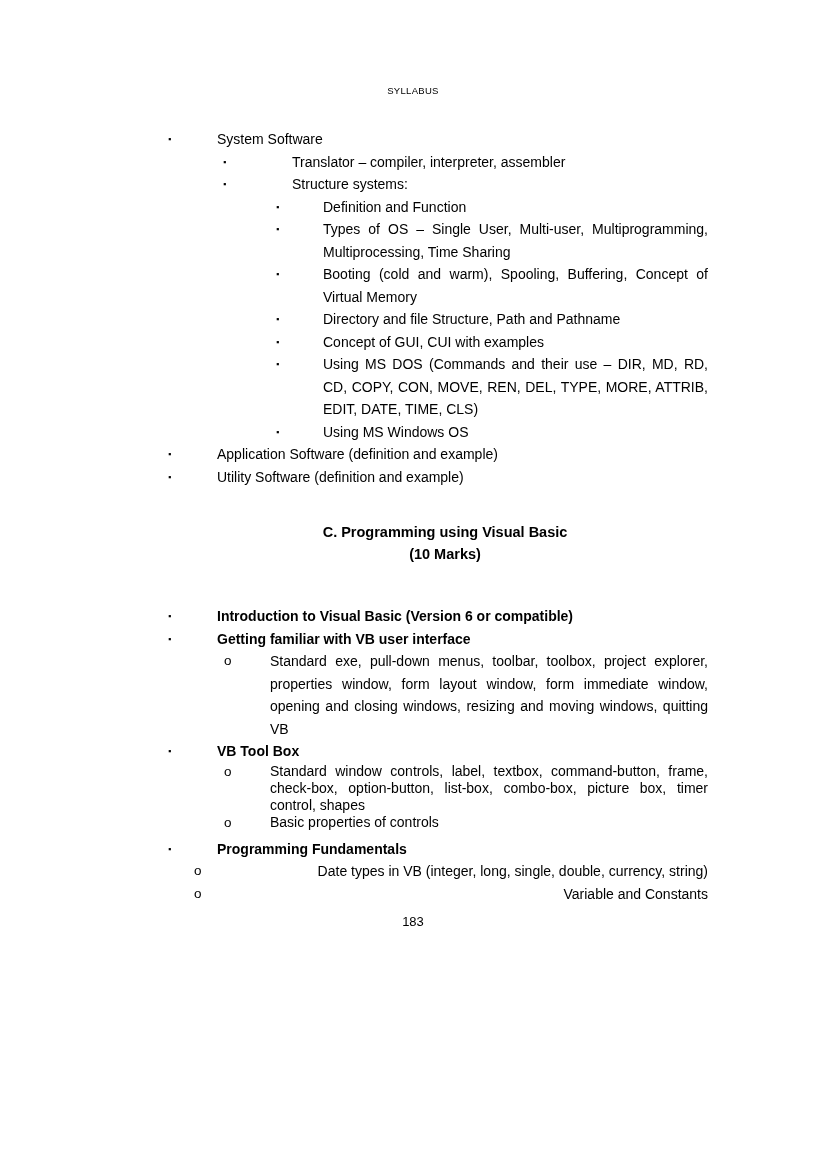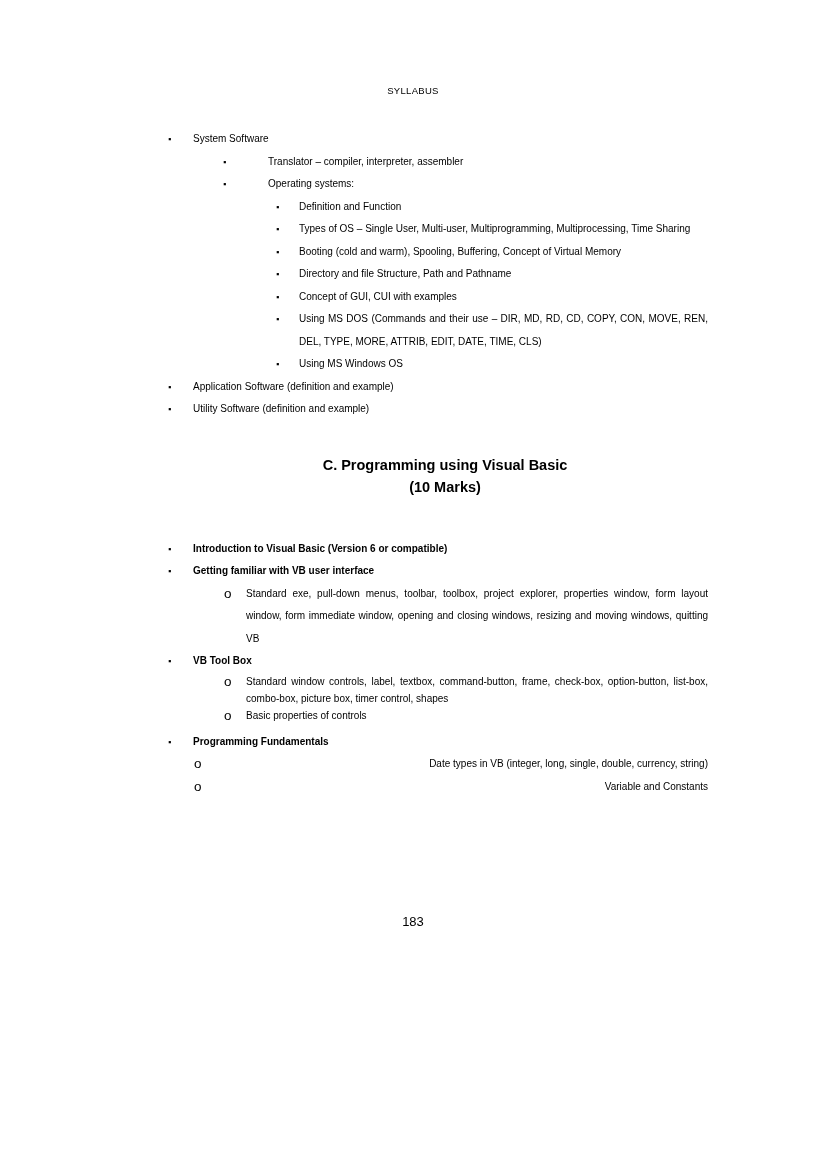--- a/index.html
+++ b/index.html
@@ -57,22 +57,23 @@
     font-size: 13.5px;
     line-height: 22.5px;
   }
   .marker.sq {
     
     font-size: 9px;
     line-height: 22.5px;
   }
   .itext {
     display: block;
-    font-size: 10px;
+    font-size: 14px;
     line-height: 22.5px;
+    margin-left: 24px;
   }
 
   
   .lvl1 { padding-left: 193px; padding-right: 118px; }
   .lvl1 > .marker { left: 168px; }
 
   
   .lvl2 { padding-left: 268px; padding-right: 118px; }
   .lvl2 > .marker { left: 223px; }
 
@@ -135,21 +136,21 @@
       <span class="itext">System Software</span>
     </div>
 
     <div class="item lvl2">
       <span class="marker sq">▪</span>
       <span class="itext">Translator – compiler, interpreter, assembler</span>
     </div>
 
     <div class="item lvl2">
       <span class="marker sq">▪</span>
-      <span class="itext">Operating systems:</span>
+      <span class="itext">Structure systems:</span>
     </div>
 
     <div class="item lvl3">
       <span class="marker sq">▪</span>
       <span class="itext nojust">Definition and Function</span>
     </div>
 
     <div class="item lvl3">
       <span class="marker sq">▪</span>
       <span class="itext">Types of OS – Single User, Multi-user, Multiprogramming, Multiprocessing, Time Sharing</span>

